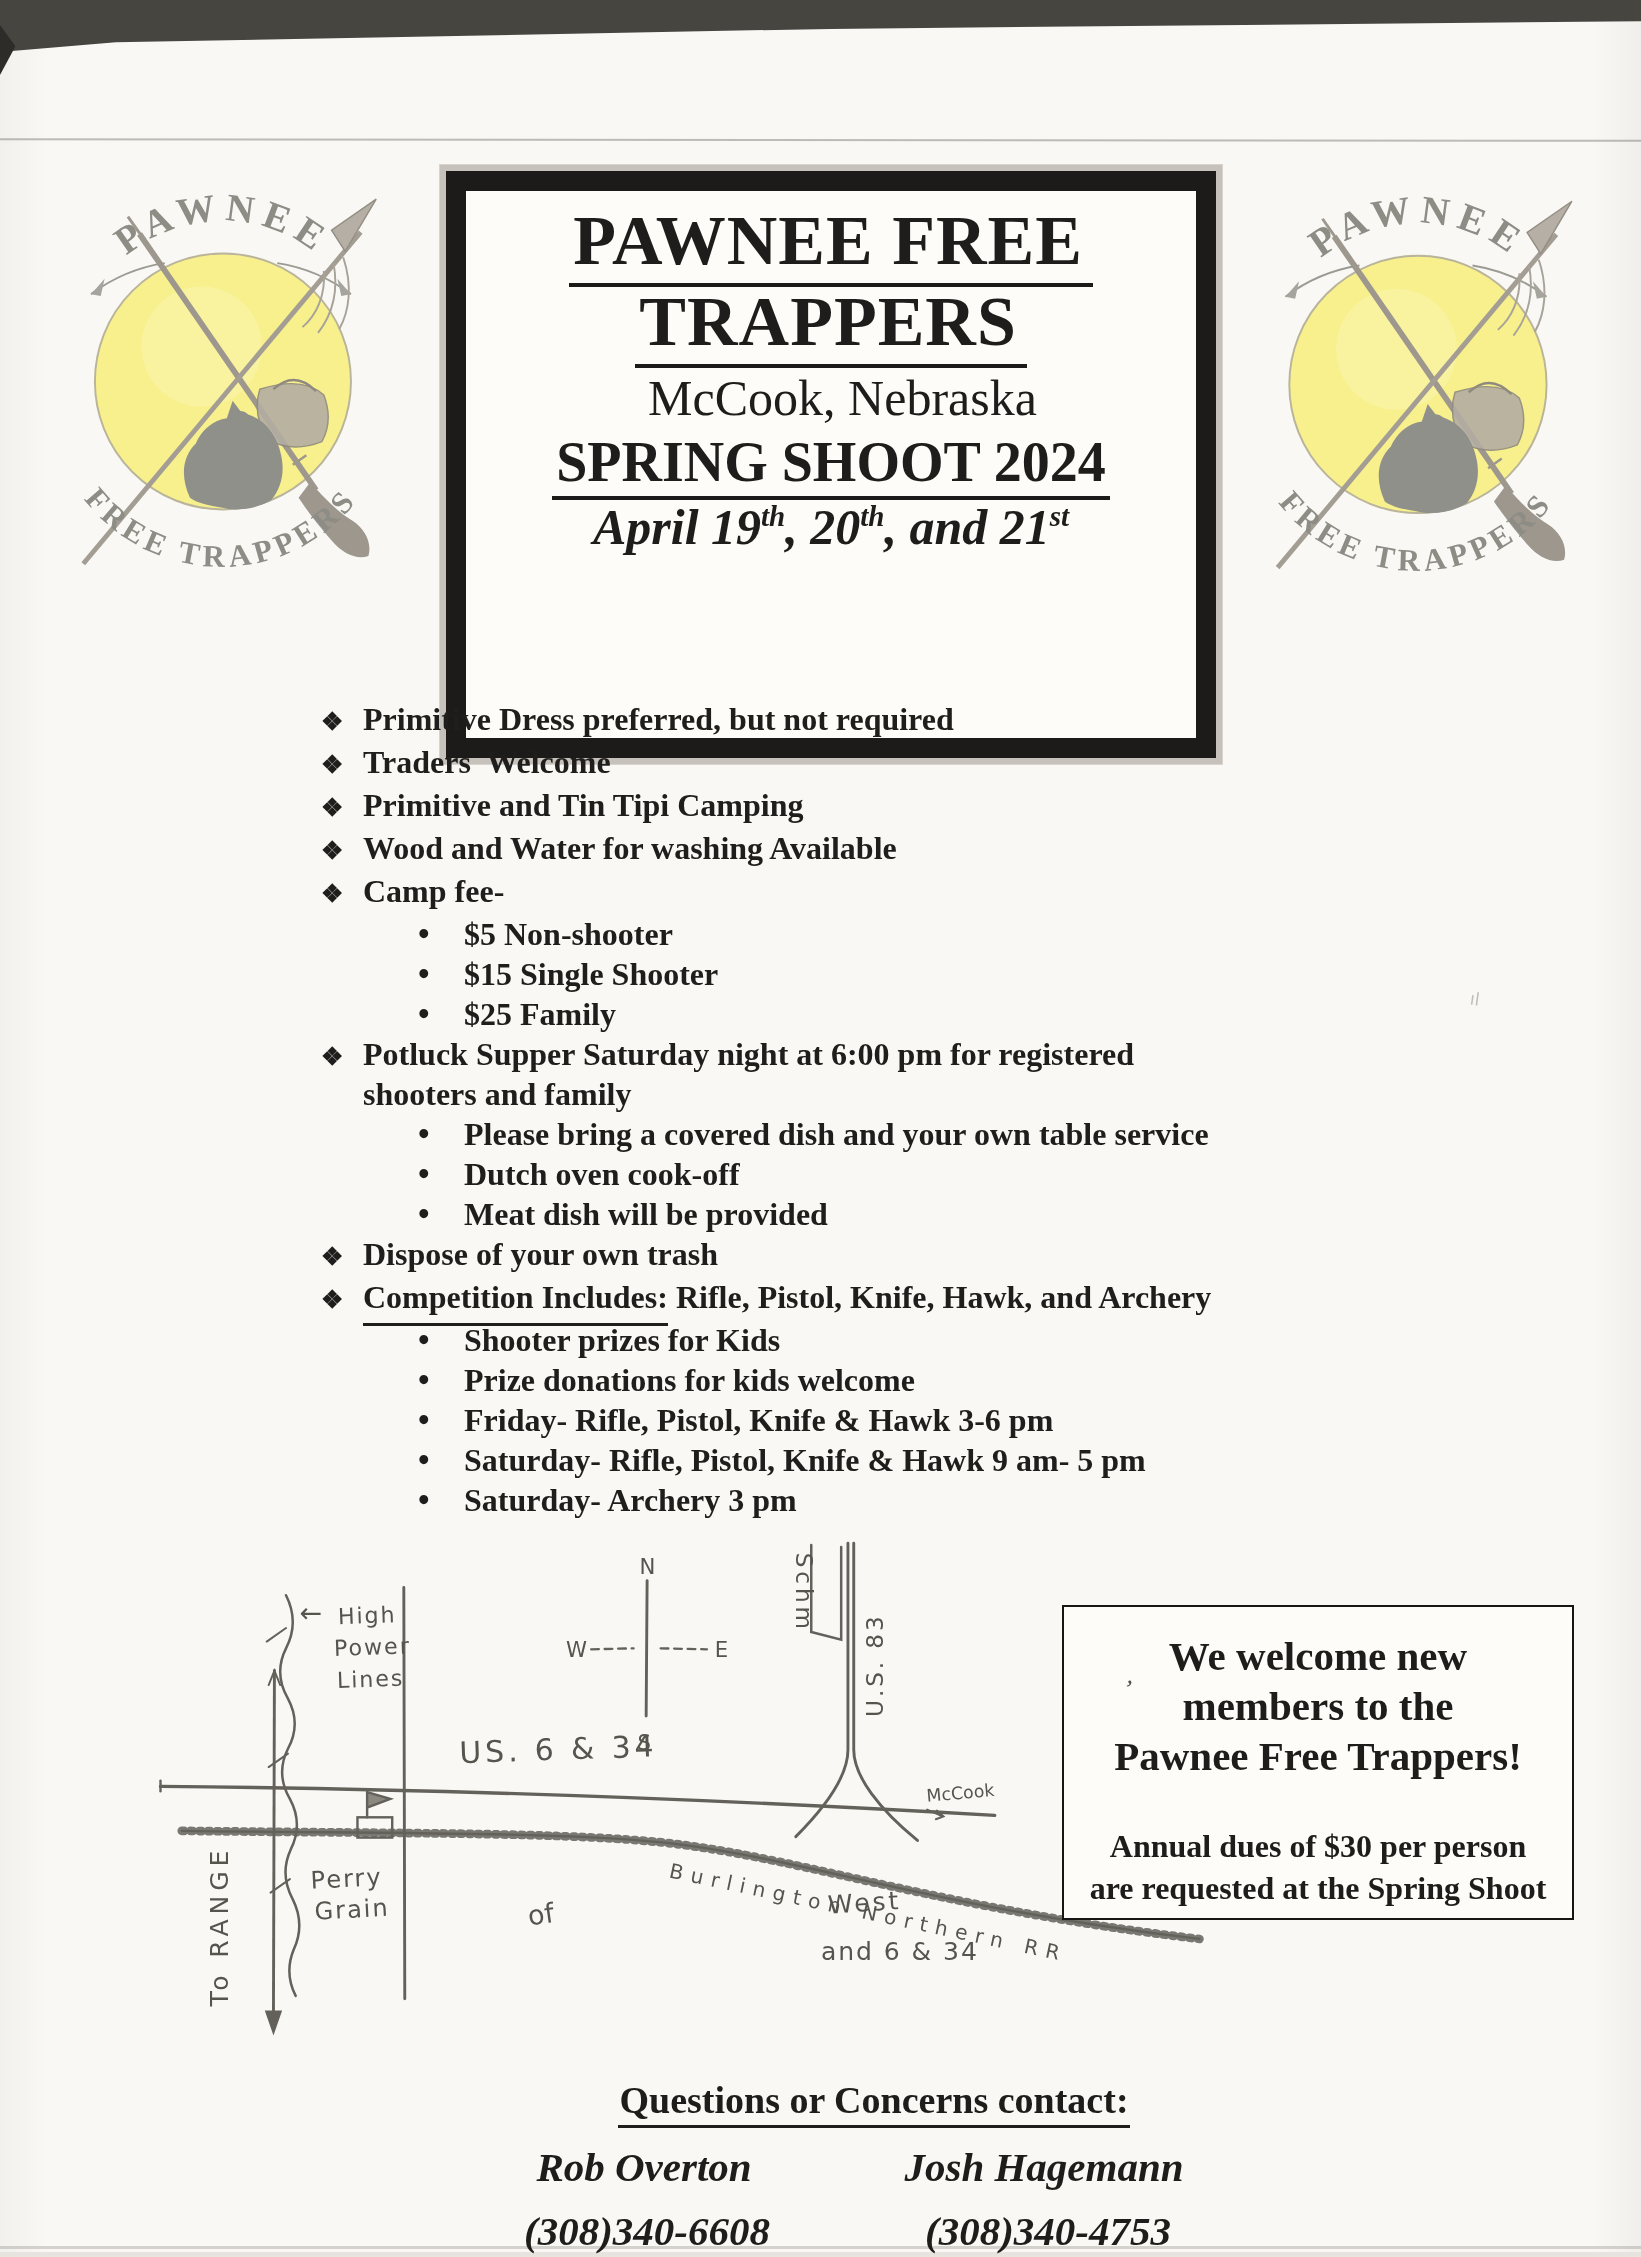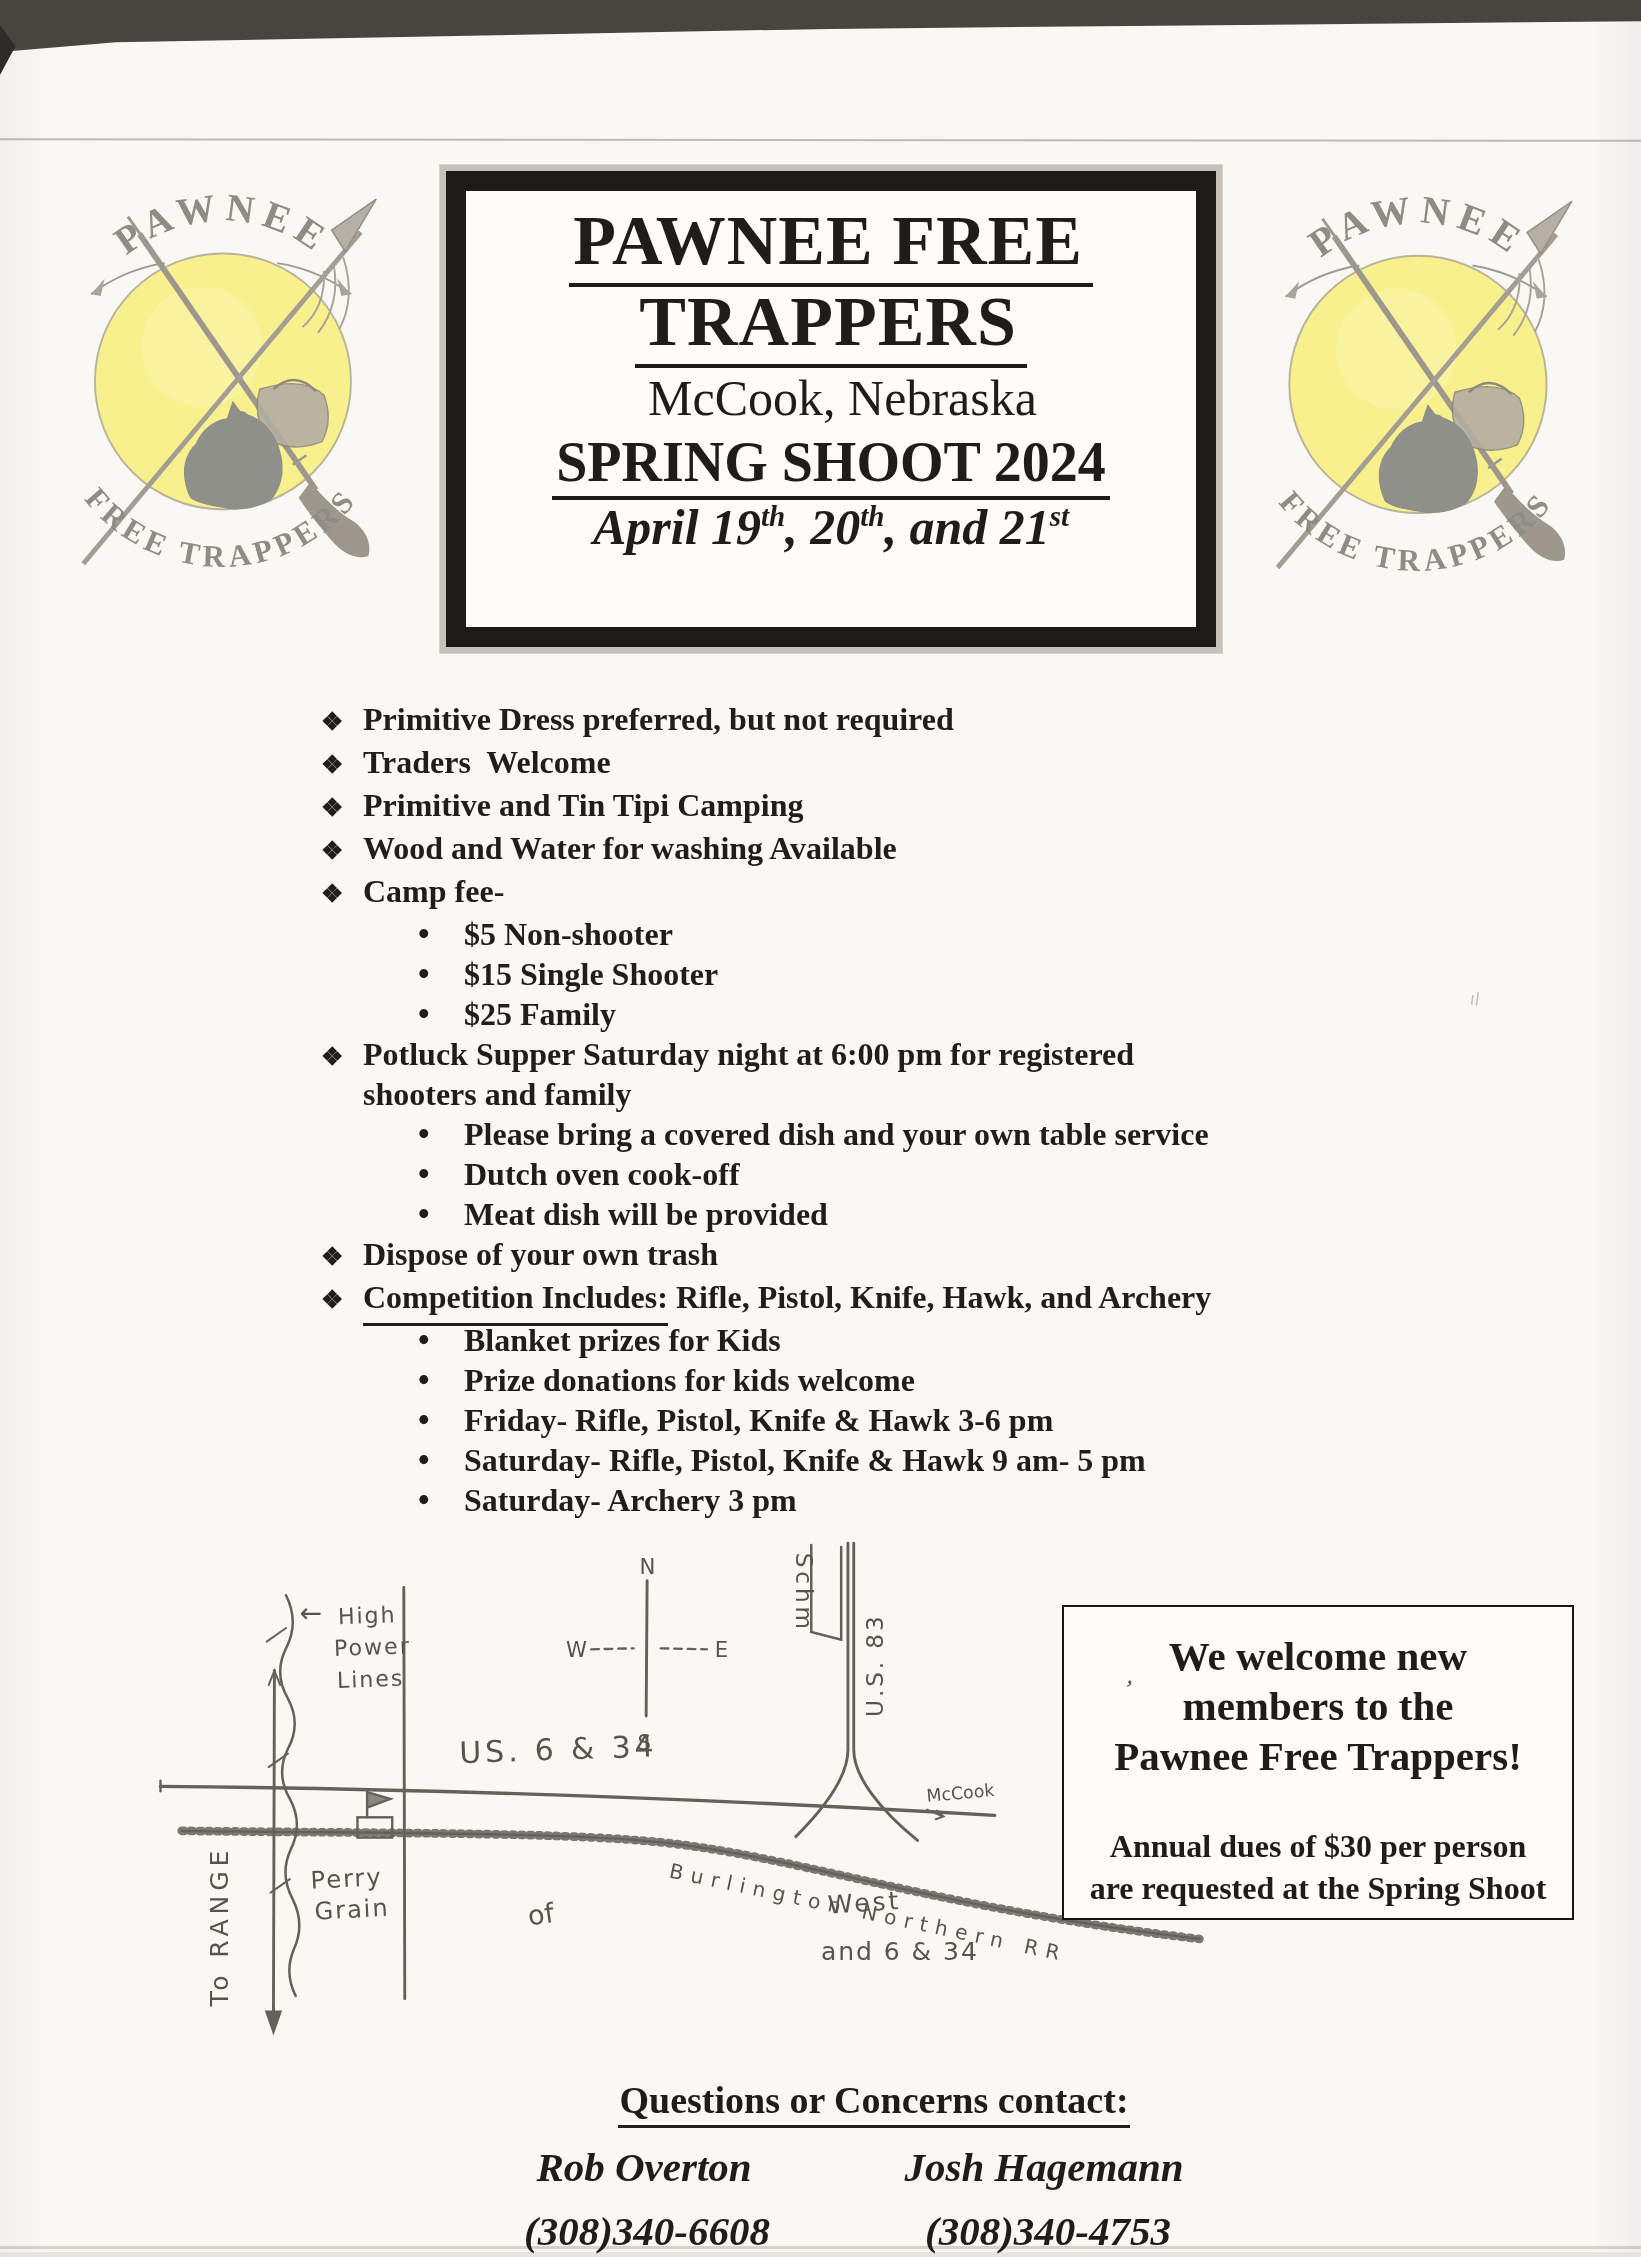--- a/index.html
+++ b/index.html
@@ -6,21 +6,21 @@
   body{background:#f8f7f4;font-family:"Liberation Serif",serif;}
   .page{position:relative;width:1641px;height:2257px;background:
     linear-gradient(90deg, rgba(0,0,0,.03),rgba(0,0,0,0) 3%,rgba(0,0,0,0) 97%,rgba(0,0,0,.04)),
     #f9f8f5;overflow:hidden;color:#1f1d1b;}
   .scan-top{position:absolute;top:0;left:0;width:1641px;height:77px;}
   .faint-line{position:absolute;top:139px;left:0;width:1641px;height:1.9px;background:rgba(118,113,106,.45);transform:rotate(.06deg);}
   .bottom-line{position:absolute;top:2246px;left:0;width:1641px;height:2.9px;background:rgba(128,124,117,.30);}
   .bottom-edge{position:absolute;top:2252px;left:0;width:1641px;height:5.8px;background:#e7e4df;}
 
   
-  .title-box-outer{position:absolute;left:439px;top:164px;width:784px;height:490px;
+  .title-box-outer{position:absolute;left:439px;top:164px;width:784px;height:601px;
     background:#c6c2bb;box-shadow:0 0 0 1px #d8d4cd inset;}
   .title-box-black{position:absolute;left:6.8px;top:6.8px;right:6.8px;bottom:6.8px;background:#1c1b19;}
   .title-box-inner{position:absolute;left:20px;top:20px;right:20px;bottom:20px;background:#fdfcf9;text-align:center;}
   .t1{margin-top:9.7px;line-height:81px;font-size:70px;font-weight:bold;letter-spacing:1px;}
   .t1 span{border-bottom:4.8px solid #1d1b19;padding:0 9.7px 3.9px 3.9px;}
   .loc{margin-top:5.8px;font-size:50px;line-height:60px;padding-left:23px;}
   .event{font-size:56px;font-weight:bold;line-height:68px;}
   .event span{border-bottom:4.8px solid #1d1b19;padding:0 3.9px 2.9px;}
   .dates{font-size:50px;font-weight:bold;font-style:italic;line-height:62px;}
   .sup{font-size:58%;vertical-align:super;line-height:0;}
@@ -187,21 +187,21 @@
     <div class="row d">
         <span class="bul"></span>
         <span class="txt"><span class="u-part"></span><span>Dispose of your own trash</span></span>
       </div>
     <div class="row d">
         <span class="bul"></span>
         <span class="txt"><span class="u-part">Competition Includes:</span><span> Rifle, Pistol, Knife, Hawk, and Archery</span></span>
       </div>
     <div class="row c">
         <span class="bul"></span>
-        <span class="txt"><span class="u-part"></span><span>Blanket prizes for Kids</span></span>
+        <span class="txt"><span class="u-part"></span><span>Shooter prizes for Kids</span></span>
       </div>
     <div class="row c">
         <span class="bul"></span>
         <span class="txt"><span class="u-part"></span><span>Prize donations for kids welcome</span></span>
       </div>
     <div class="row c">
         <span class="bul"></span>
         <span class="txt"><span class="u-part"></span><span>Friday- Rifle, Pistol, Knife &amp; Hawk 3-6 pm</span></span>
       </div>
     <div class="row c">

